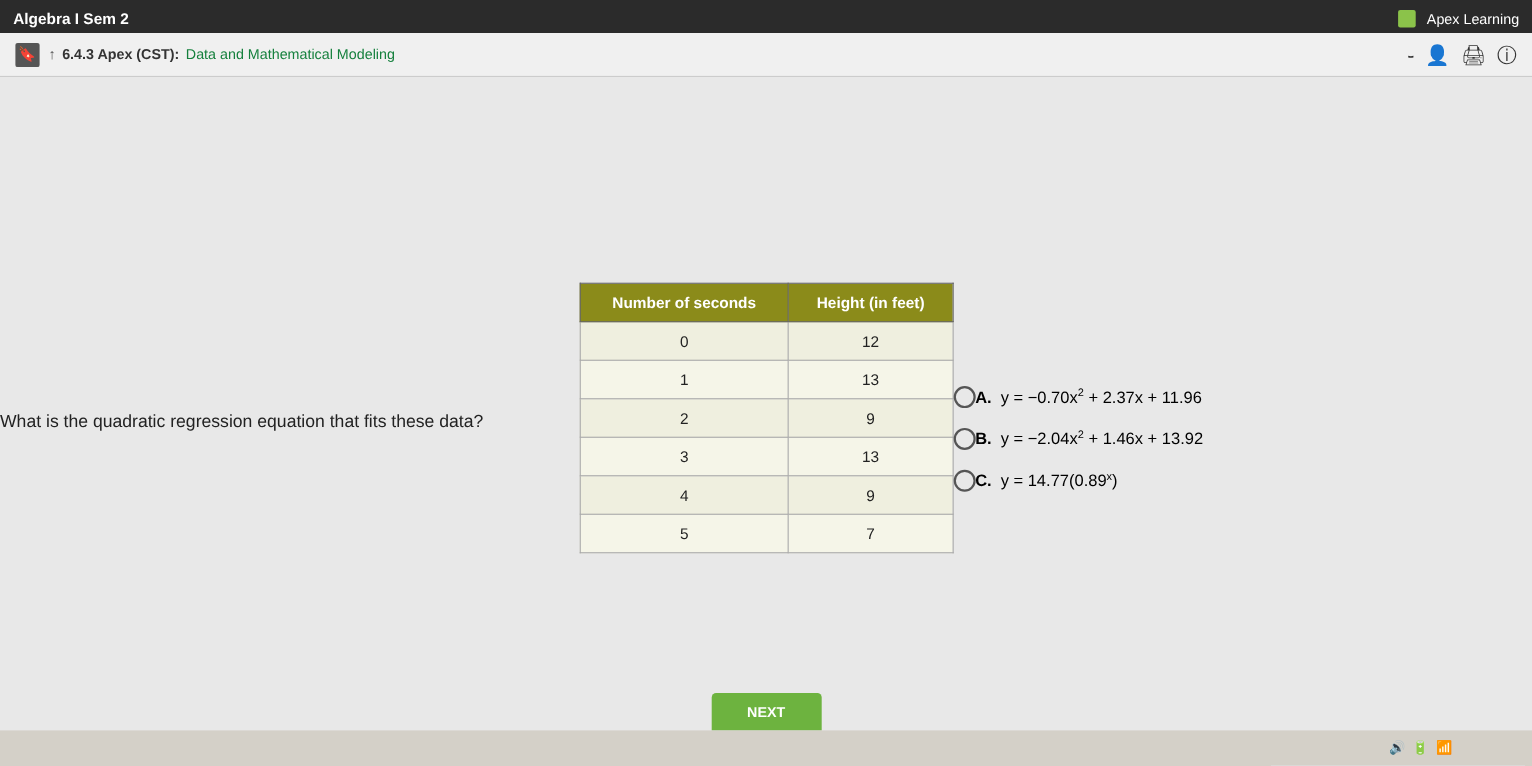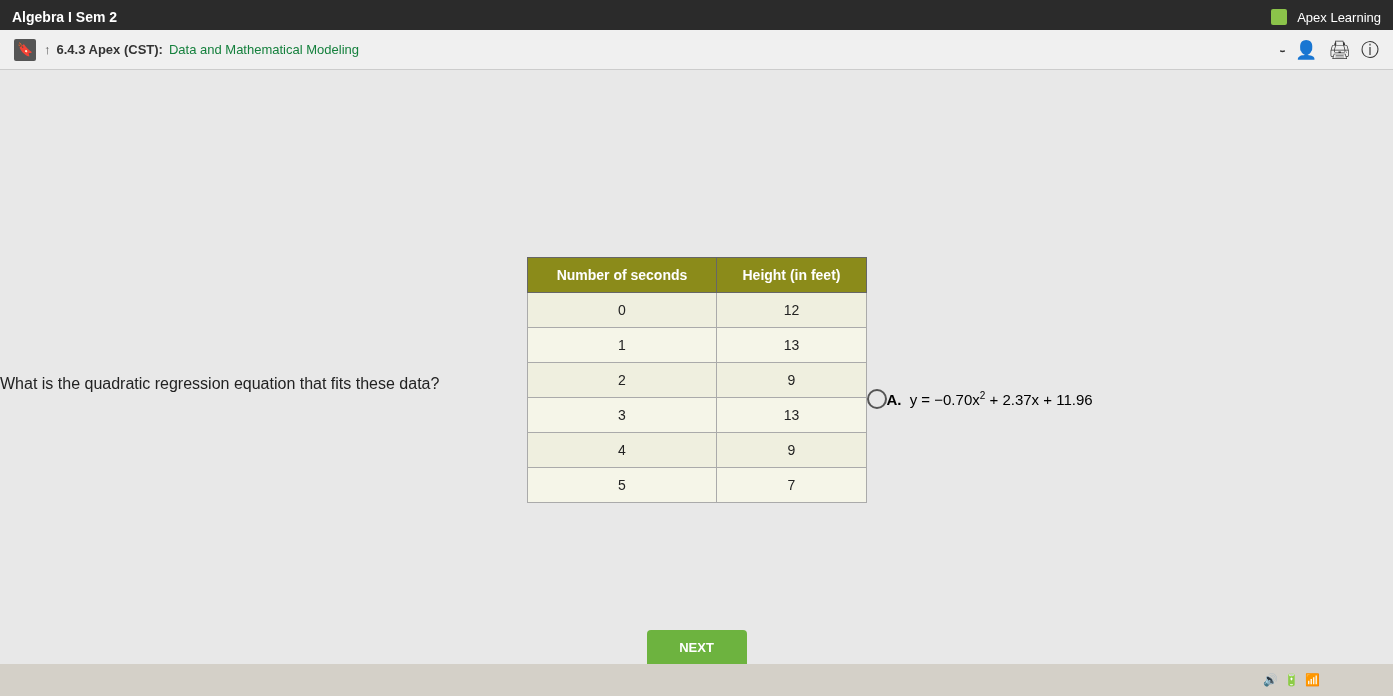--- a/index.html
+++ b/index.html
@@ -320,20 +320,34 @@
   </div>
 
   <div class="choices">
     <div class="choice-item">
       <span class="radio-circle"></span>
       <span>
         <span class="choice-label">A.</span>
         <span> y = −0.70x<sup>2</sup> + 2.37x + 11.96</span>
       </span>
     </div>
+    <div class="choice-item">
+      <span class="radio-circle"></span>
+      <span>
+        <span class="choice-label">B.</span>
+        <span> y = −2.04x<sup>2</sup> + 1.46x + 13.92</span>
+      </span>
+    </div>
+    <div class="choice-item">
+      <span class="radio-circle"></span>
+      <span>
+        <span class="choice-label">C.</span>
+        <span> y = 14.77(0.89<sup>x</sup>)</span>
+      </span>
+    </div>
   </div>
 
 </div>
 
 <div class="next-btn-partial">NEXT</div>
 
 <div class="bottom-bar">
   <div class="bottom-icons">
     <span>🔊</span>
     <span>🔋</span>

